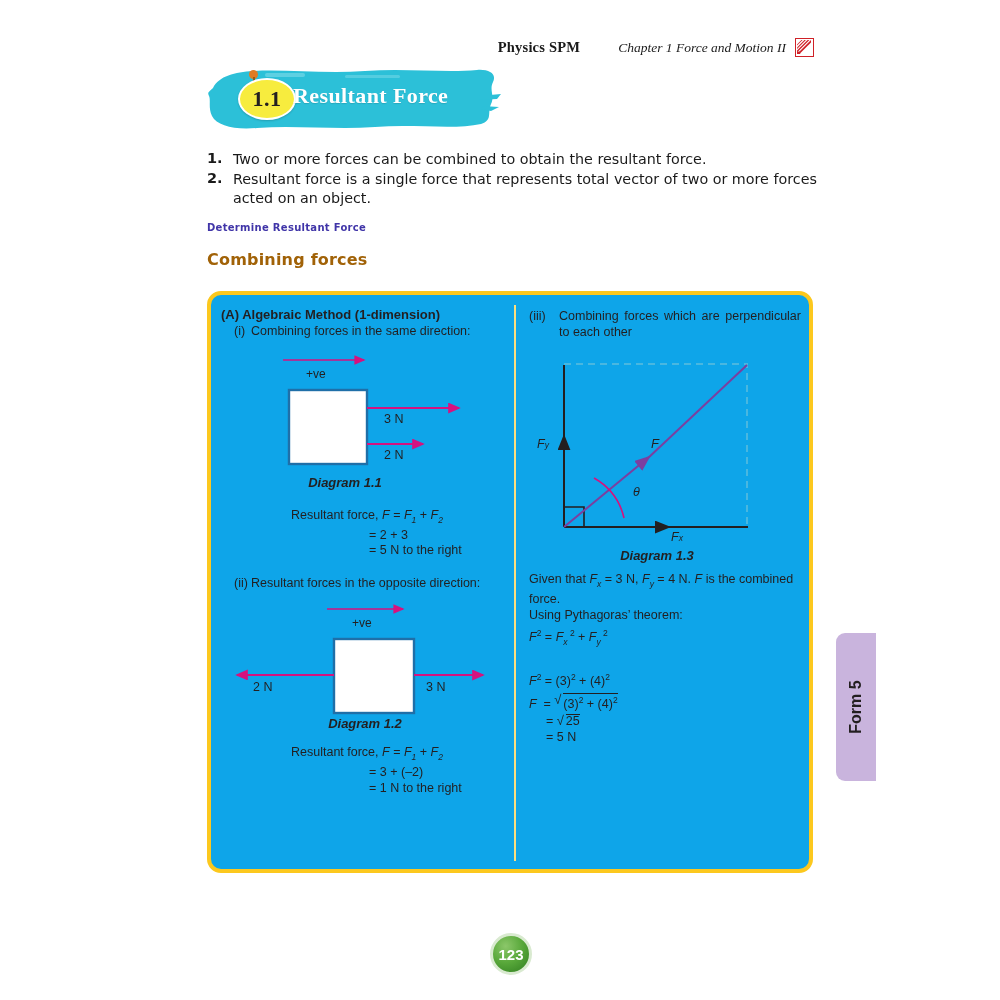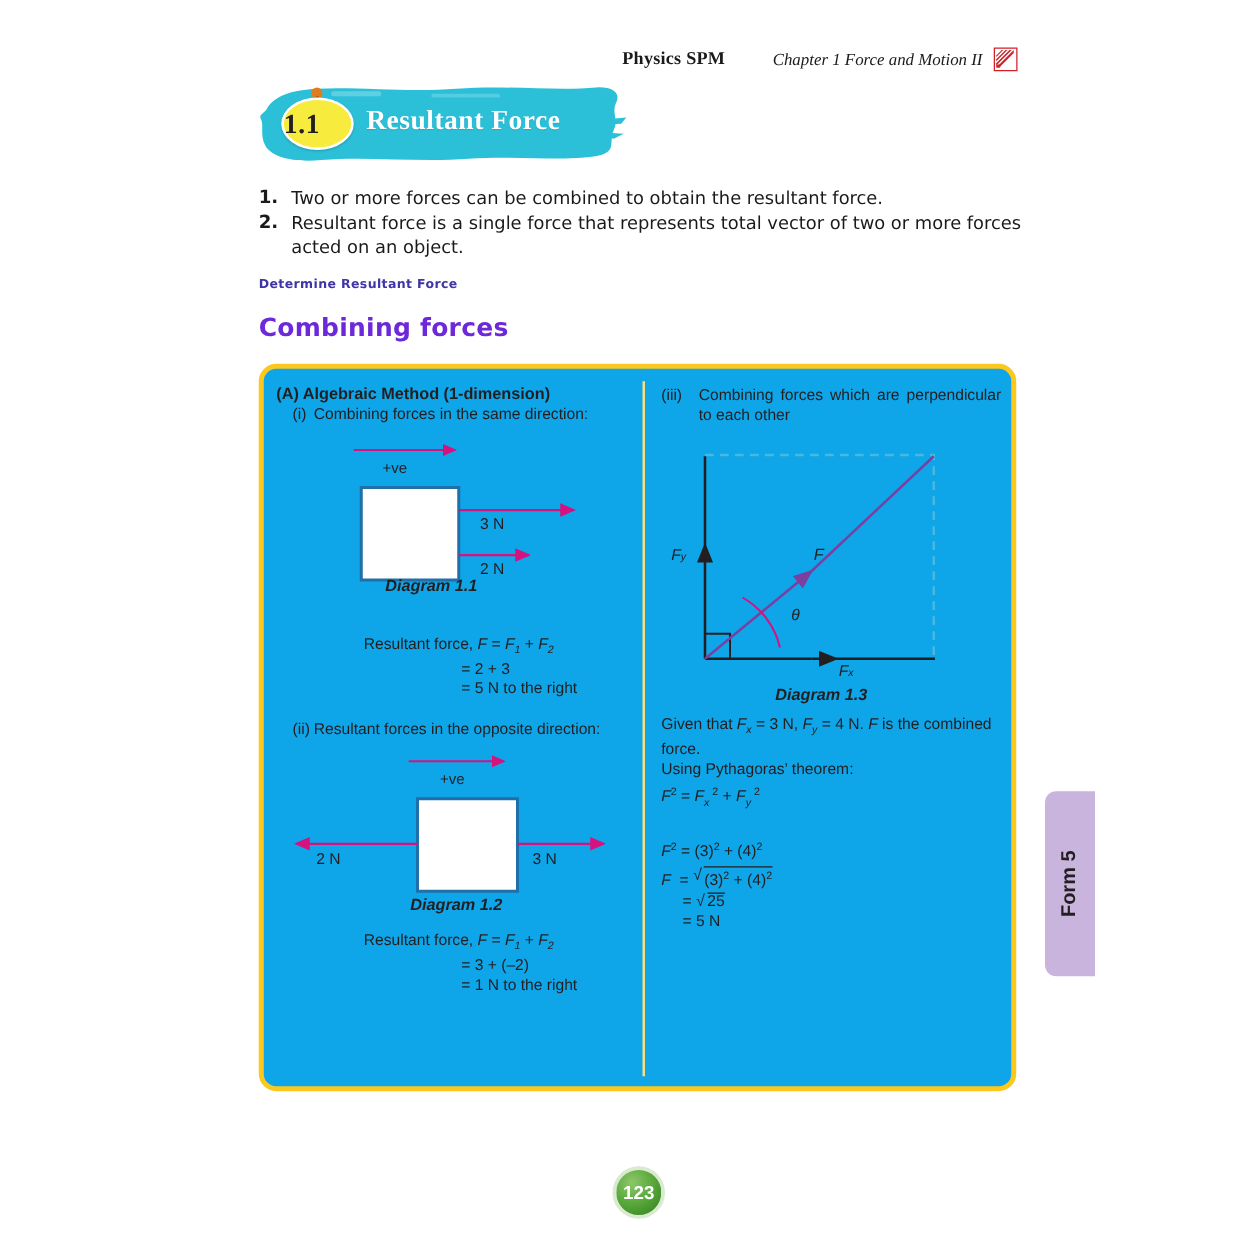--- a/index.html
+++ b/index.html
@@ -28,24 +28,24 @@
   .hdr-logo {
     width: 19px; height: 19px; margin-left: 3px;
     border: 1.5px solid #cf2127; background: #ffffff;
     position: relative; overflow: hidden; flex: none;
   }
 
   
   .banner { position: absolute; left: 205px; top: 66px; width: 300px; height: 66px; }
   .banner svg { position: absolute; left: 0; top: 0; }
   .banner .badge {
-    position: absolute; left: 20px; top: 12px;
+    position: absolute; left: 33px; top: 12px;
     width: 58px; height: 42px; border-radius: 50%;
     background: #f7ec3e; border: 2px solid #ffffff;
-    display: flex; align-items: center; justify-content: flex-start;
+    display: flex; align-items: center; justify-content: center;
     box-shadow: 0 1px 2px rgba(0,0,0,.18);
   }
   .banner .badge span {
     font-family: "Liberation Serif", serif; font-weight: bold;
     font-size: 22px; color: #231f20; letter-spacing: .5px;
   }
   .banner .pin {
     position: absolute; left: 44px; top: 4px; width: 9px; height: 9px;
     border-radius: 50%; background: #e07b22;
   }
@@ -72,21 +72,21 @@
     font-size: 14.3px; line-height: 19px; color: #1a1a1a;
   }
   .subhead {
     position: absolute; left: 207px; top: 222px;
     font-family: "DejaVu Sans", sans-serif; font-weight: bold;
     font-size: 10px; color: #4035a8; letter-spacing: .3px;
   }
   .subhead2 {
     position: absolute; left: 207px; top: 250px;
     font-family: "DejaVu Sans", sans-serif; font-weight: bold;
-    font-size: 20px; color: #6d28d9; letter-spacing: .2px;
+    font-size: 16px; color: #a16207; letter-spacing: .2px;
   }
 
   
   .box {
     position: absolute; left: 207px; top: 291px;
     width: 606px; height: 582px;
     border: 4px solid #fcc81e; border-radius: 14px; background: #0ea5e9;
   }
   .divider {
     position: absolute; left: 303px; top: 10px;
@@ -239,21 +239,21 @@
             </marker>
           </defs>
           <line x1="62" y1="8" x2="143" y2="8" stroke="#d6127f" stroke-width="1.6" marker-end="url(#mArrowP)"></line>
           <rect x="68" y="38" width="78" height="74" fill="#ffffff" stroke="#1f6fa8" stroke-width="2.4"></rect>
           <line x1="146" y1="56" x2="238" y2="56" stroke="#d6127f" stroke-width="1.8" marker-end="url(#mArrowP)"></line>
           <line x1="146" y1="92" x2="202" y2="92" stroke="#d6127f" stroke-width="1.8" marker-end="url(#mArrowP)"></line>
         </svg>
         <div style="position:absolute;left:85px;top:15px;font-size:12px;font-family:'Liberation Sans',sans-serif;color:#231f20;">+ve</div>
         <div style="position:absolute;left:163px;top:60px;font-size:12.5px;font-family:'Liberation Sans',sans-serif;color:#231f20;">3 N</div>
         <div style="position:absolute;left:163px;top:96px;font-size:12.5px;font-family:'Liberation Sans',sans-serif;color:#231f20;">2 N</div>
-        <div class="dgcap" style="position:absolute;left:0;top:109px;width:248px;font-style:italic;">Diagram 1.1</div>
+        <div class="dgcap" style="position:absolute;left:0;top:123px;width:248px;font-style:italic;">Diagram 1.1</div>
       </div>
 
       <div style="margin-top:8px;padding-left:70px;">
         <div class="eq">
           <span>Resultant force, </span><i>F</i> = <i>F</i><sub>1</sub> + <i>F</i><sub>2</sub>
         </div>
         <div class="eq" style="padding-left:78px;">= 2 + 3</div>
         <div class="eq" style="padding-left:78px;">= 5 N to the right</div>
       </div>
 

